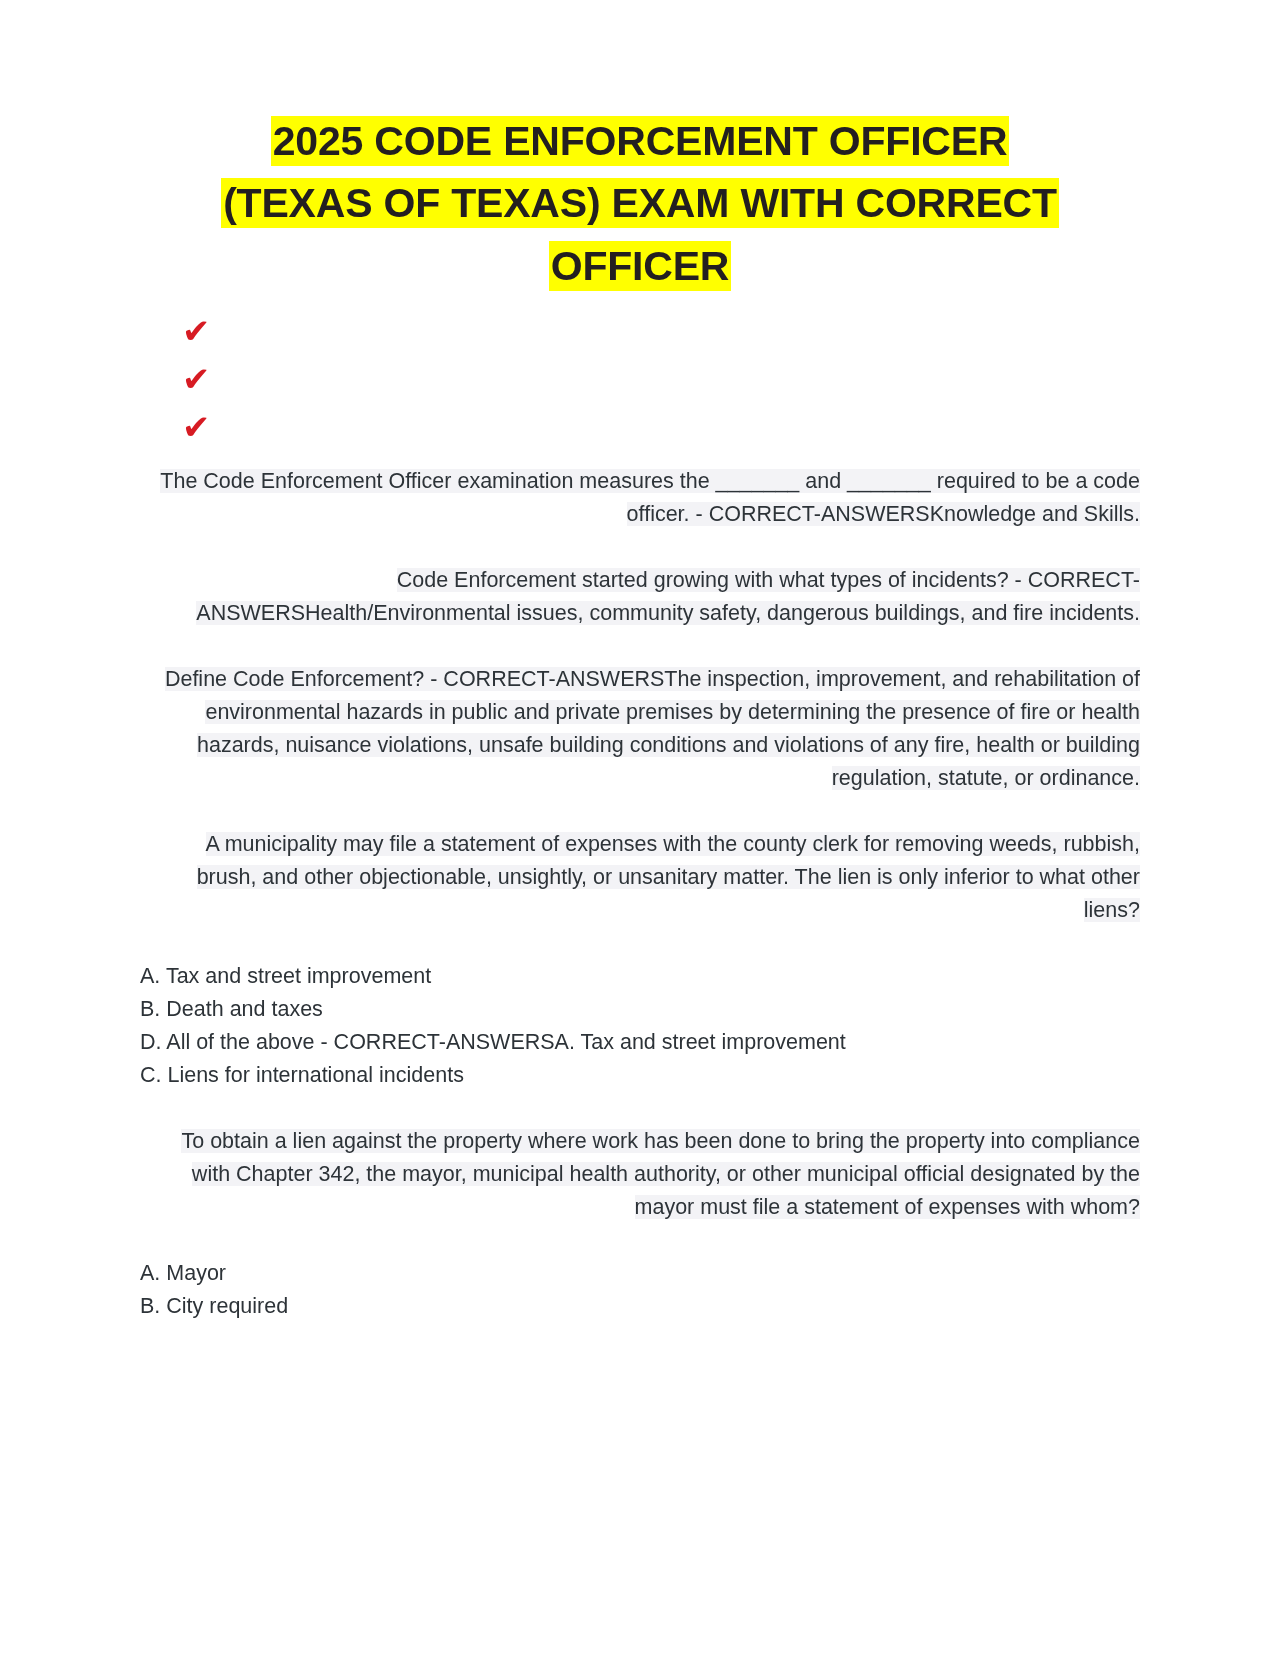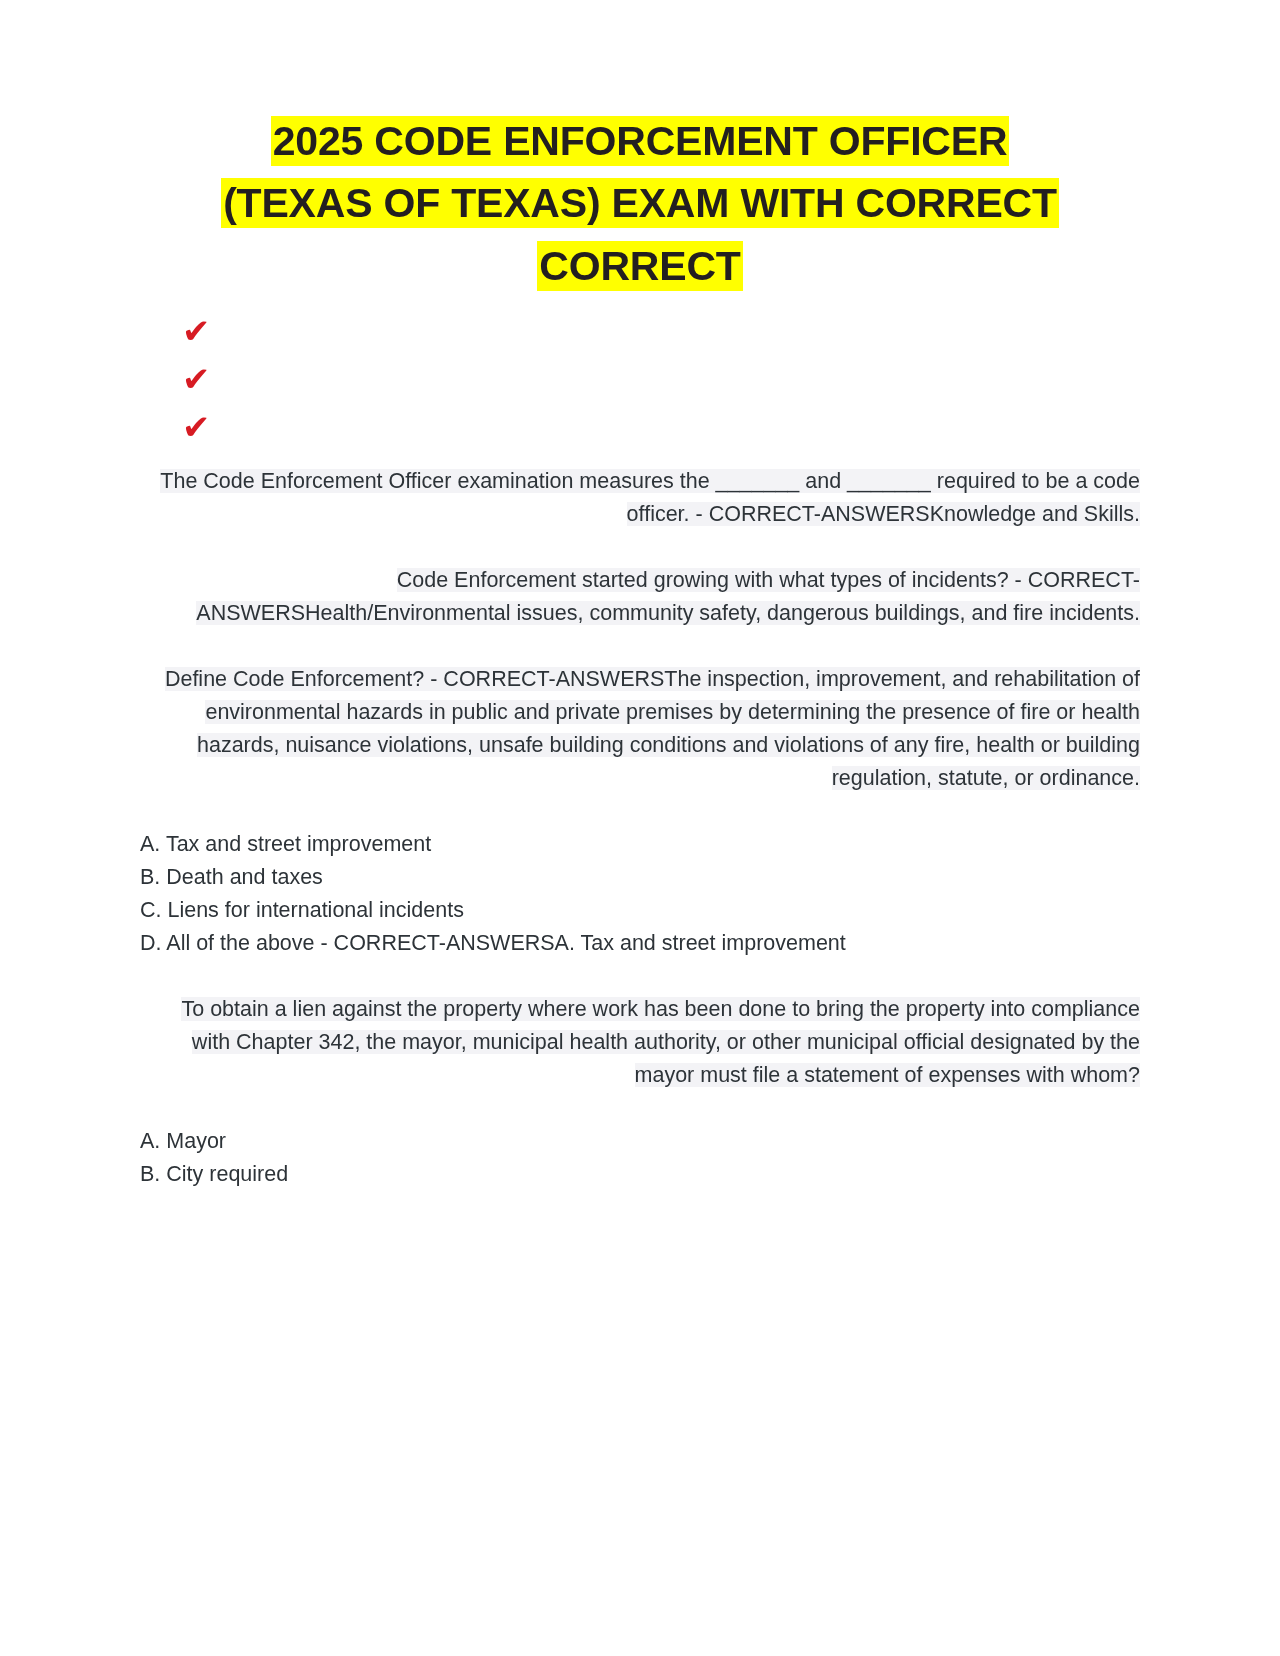--- a/index.html
+++ b/index.html
@@ -73,43 +73,44 @@
   }
 </style>
 </head>
 <body>
 
 <div class="page">
 
   <h1 class="doc-title">
     <span class="hl">2025 CODE ENFORCEMENT OFFICER</span><br>
     <span class="hl">(TEXAS OF TEXAS) EXAM WITH CORRECT</span><br>
-    <span class="hl">CORRECT</span>
+    <span class="hl">OFFICER</span>
   </h1>
 
   <div class="checks">
     <div class="check">✔</div>
     <div class="check">✔</div>
     <div class="check">✔</div>
   </div>
 
   <div class="body-text">
 
     <p class="para"><span class="sel">The Code Enforcement Officer examination measures the _______ and _______ required to be a code officer. - CORRECT-ANSWERSKnowledge and Skills.</span></p>
 
     <p class="para"><span class="sel">Code Enforcement started growing with what types of incidents? - CORRECT-ANSWERSHealth/Environmental issues, community safety, dangerous buildings, and fire incidents.</span></p>
 
     <p class="para"><span class="sel">Define Code Enforcement? - CORRECT-ANSWERSThe inspection, improvement, and rehabilitation of environmental hazards in public and private premises by determining the presence of fire or health hazards, nuisance violations, unsafe building conditions and violations of any fire, health or building regulation, statute, or ordinance.</span></p>
 
+    <p class="para"><span class="sel">A municipality may file a statement of expenses with the county clerk for removing weeds, rubbish, brush, and other objectionable, unsightly, or unsanitary matter. The lien is only inferior to what other liens?</span></p>
 
     <div class="opt-block">
       <div><span class="sel">A. Tax and street improvement</span></div>
       <div><span class="sel">B. Death and taxes</span></div>
+      <div><span class="sel">D. All of the above - CORRECT-ANSWERSA. Tax and street improvement</span></div>
       <div><span class="sel">C. Liens for international incidents</span></div>
-      <div><span class="sel">D. All of the above - CORRECT-ANSWERSA. Tax and street improvement</span></div>
     </div>
 
     <p class="para"><span class="sel">To obtain a lien against the property where work has been done to bring the property into compliance with Chapter 342, the mayor, municipal health authority, or other municipal official designated by the mayor must file a statement of expenses with whom?</span></p>
 
     <div class="opt-block">
       <div><span class="sel">A. Mayor</span></div>
       <div><span class="sel">B. City required</span></div>
     </div>
 
   </div>

